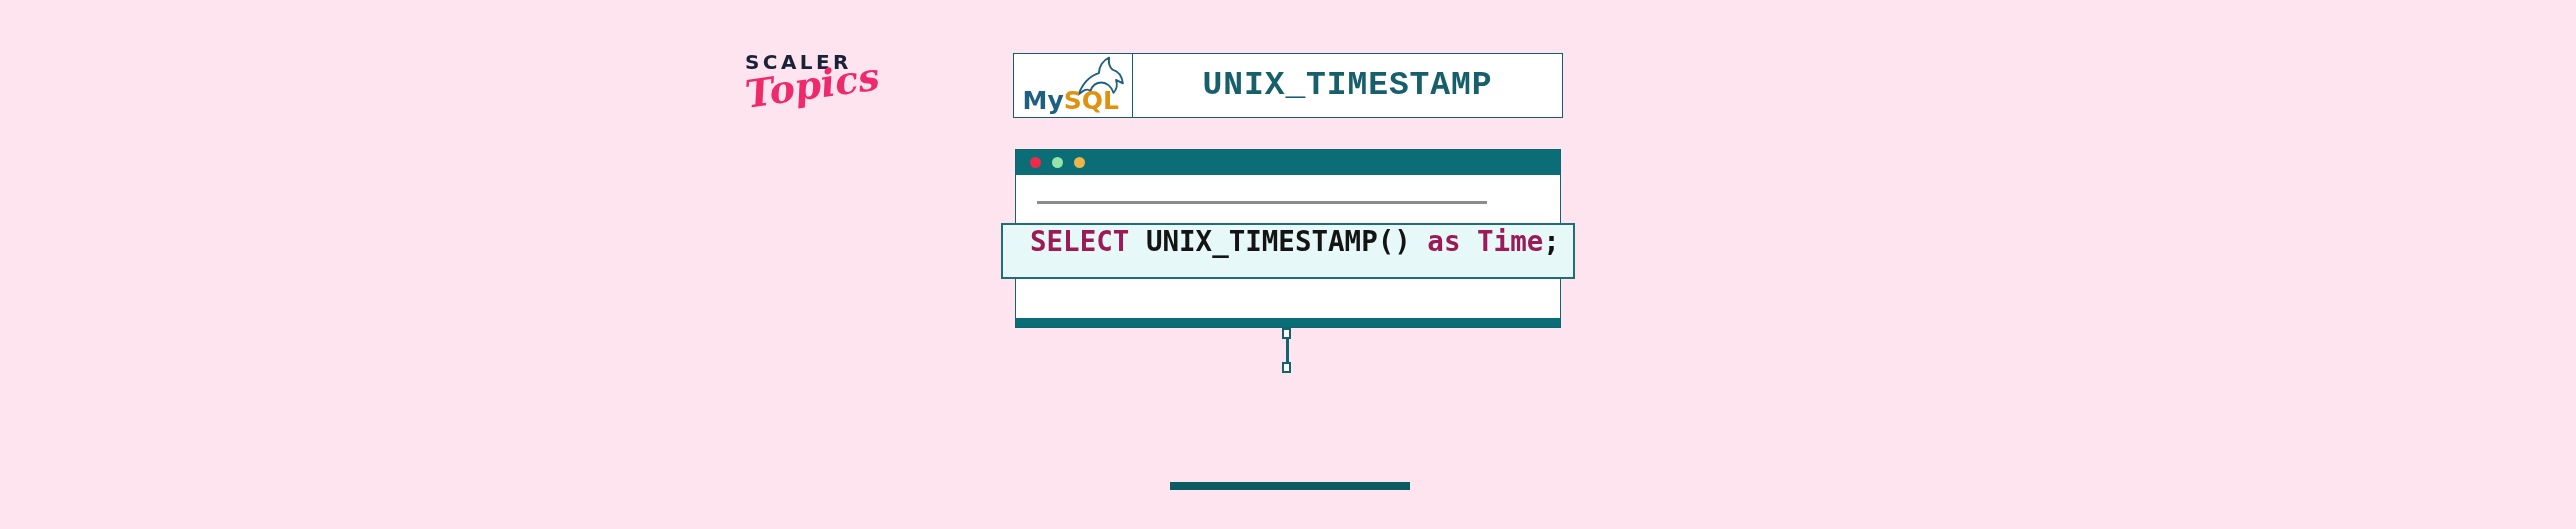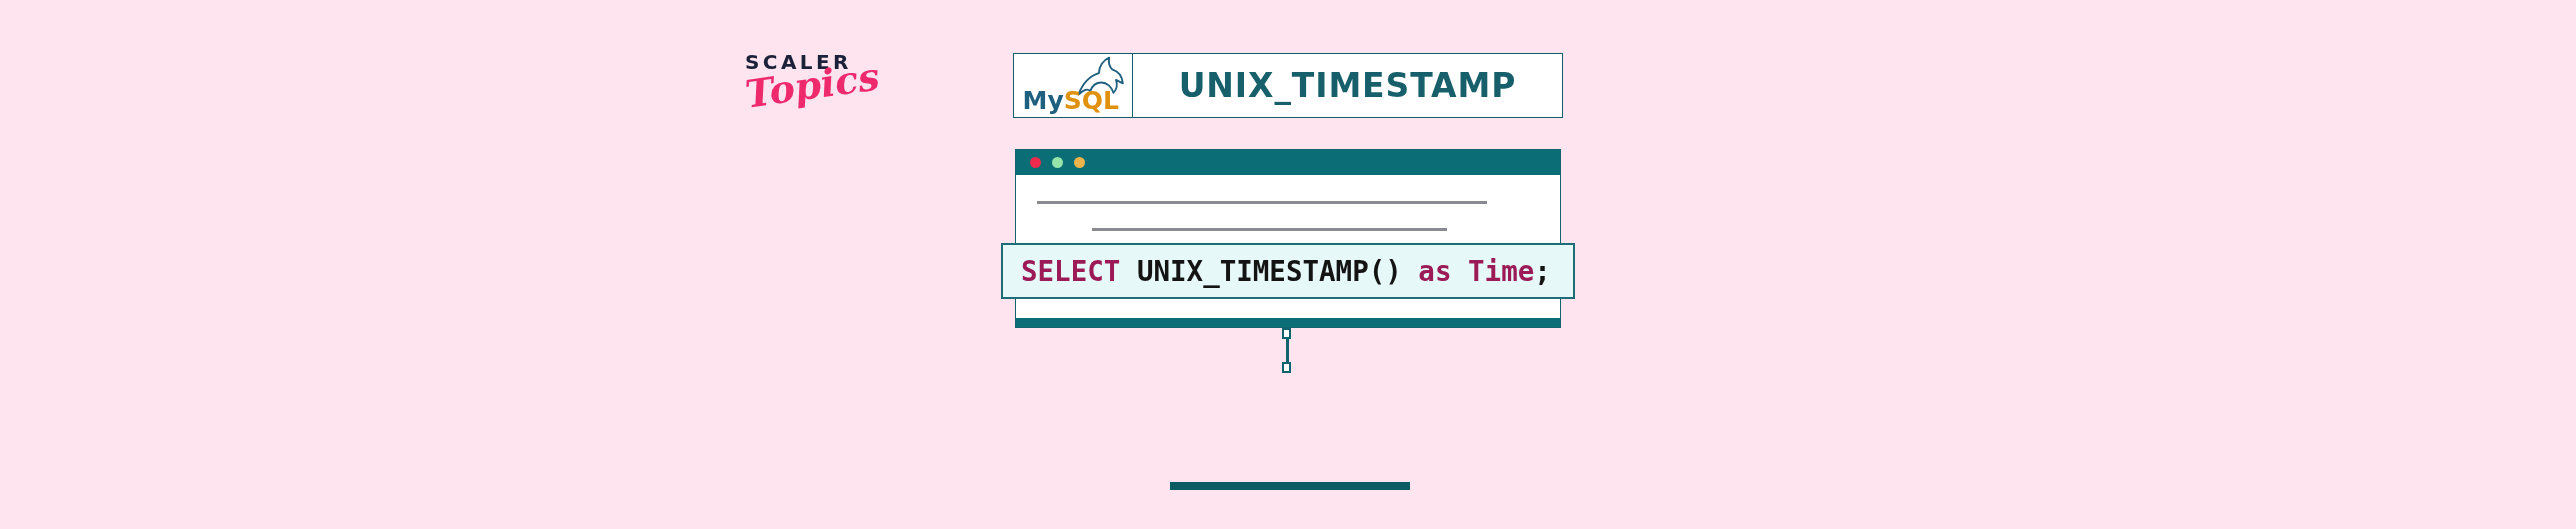--- a/index.html
+++ b/index.html
@@ -13,35 +13,35 @@
                 font-size:38px;line-height:1;color:#ee2a6d;margin-top:1.7px;margin-left:-1.7px;
                 transform:rotate(-8deg);transform-origin:left top;}
 
   
   .header-box{position:absolute;left:1013px;top:46px;width:550px;height:65px;background:#ffffff;
               border:1.7px solid #135e69;box-sizing:border-box;display:flex;justify-content:flex-end;}
   .logo-cell{position:relative;width:118px;flex:none;border-right:1.7px solid #135e69;}
   .dolphin{position:absolute;right:3.4px;top:1.7px;}
   .mysql-word{position:absolute;left:8.6px;bottom:4.3px;font-size:25px;font-weight:bold;line-height:1;}
   .header-title{flex:1;display:flex;align-items:center;justify-content:center;
-                font-size:33px;font-weight:bold;letter-spacing:0.9px;}
+                font-size:33px;font-weight:bold;letter-spacing:0.9px;font-family:Liberation Mono, monospace;}
 
   
   .window{position:absolute;left:1015px;top:142px;width:546px;height:179px;background:#ffffff;
           border:1.7px solid #11646e;box-sizing:border-box;}
   .titlebar{height:25px;display:flex;align-items:center;padding-left:13.7px;gap:11px;}
   .dot{width:11px;height:11px;border-radius:50%;flex:none;}
   .ph-line{position:absolute;height:2.6px;background:#8a8a92;}
   .line1{left:20.6px;top:51px;width:450px;}
   .line2{left:76px;top:78px;width:355px;}
   .bottombar{position:absolute;left:0;right:0;bottom:0;height:9.4px;}
 
   
-  .code-box{position:absolute;left:1001px;top:236px;width:574px;height:56px;box-sizing:border-box;
-            border:2.6px solid #1d6e76;display:flex;align-items:center;padding-left:18px;z-index:5;}
+  .code-box{position:absolute;left:1001px;top:216px;width:574px;height:56px;box-sizing:border-box;
+            border:2.6px solid #1d6e76;display:flex;align-items:flex-start;padding-left:27px;z-index:5;}
   .code-line{font-family:"DejaVu Sans Mono", monospace;font-size:27.5px;font-weight:bold;white-space:pre;}
 
   
   .connector-line{position:absolute;left:1286px;top:321px;width:2.6px;height:39px;background:#11646e;}
   .connector-node{position:absolute;width:9.4px;height:11px;background:#ffffff;
                   border:2.1px solid #11646e;box-sizing:border-box;}
   .node-top{left:1282px;top:321px;}
   .node-bottom{left:1282px;top:355px;}
 
   

